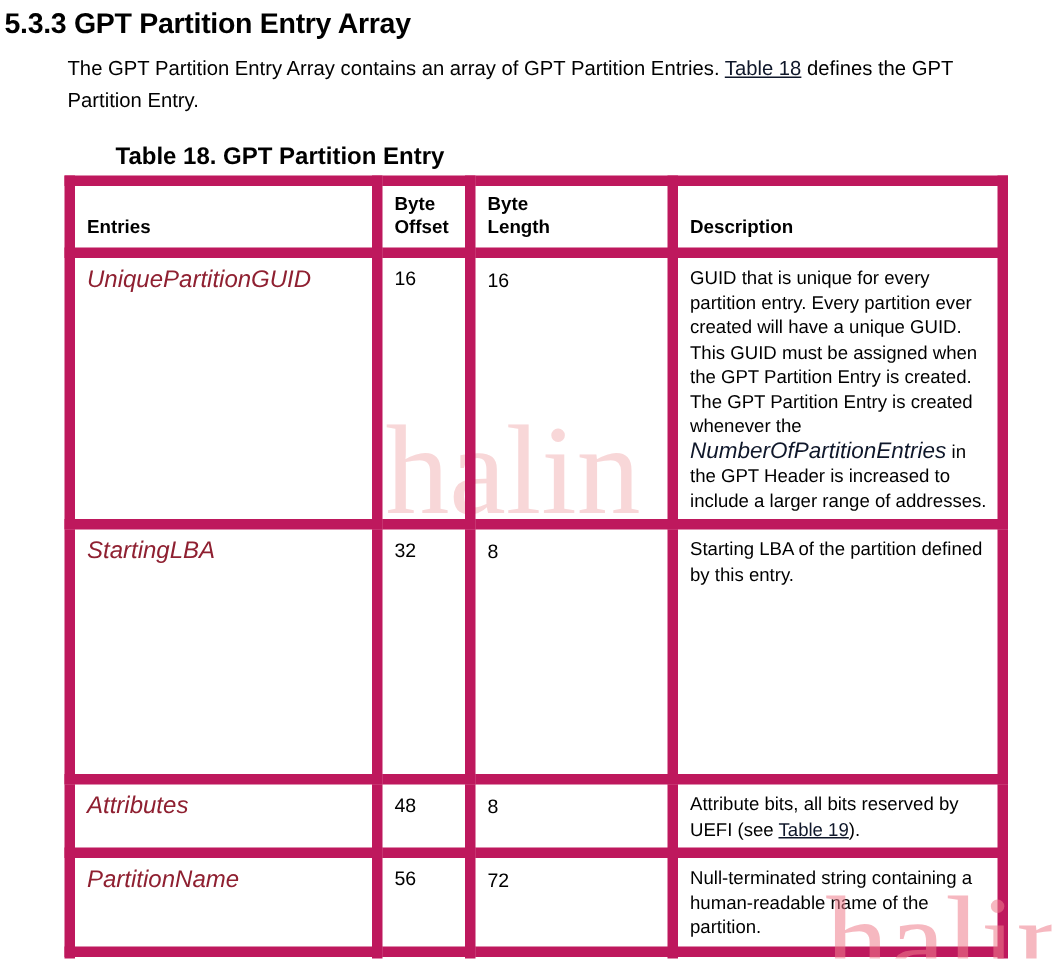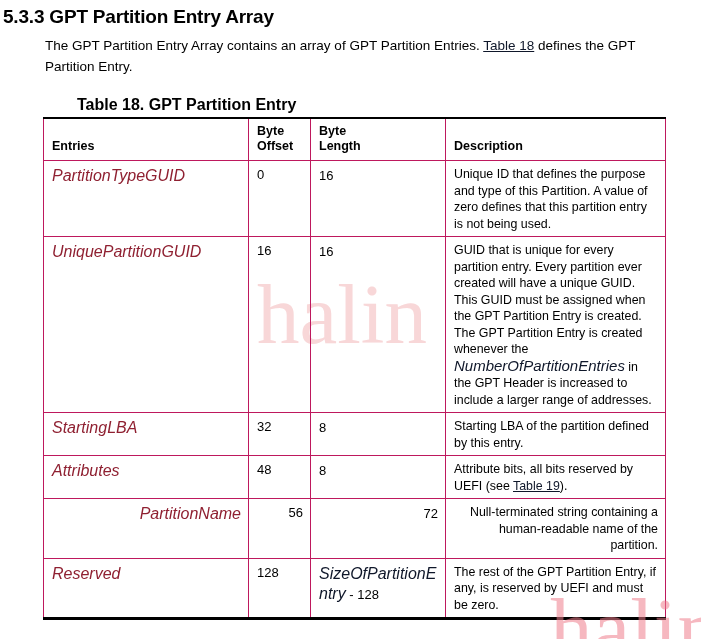--- a/index.html
+++ b/index.html
@@ -34,21 +34,21 @@
     border-bottom:3px solid #000;
     border-left:1.5px solid #4d4d4d;
     border-right:1.5px solid #4d4d4d;
     background:transparent;
   }
   col.c-mnem { width:205px; }
   col.c-off  { width:62px; }
   col.c-len  { width:135px; }
   col.c-desc { width:220px; }
   th, td {
-    border:1px solid #be185d;
+    border:7px solid #be185d;
     text-align:left; font-weight:normal;
     background:transparent;
   }
   thead th {
     vertical-align:bottom;
     font-size:12.5px; font-weight:bold;
     padding:5px 7px 6px 8px;
     height:36px; line-height:15px;
   }
   th .narrow { display:inline-block; max-width:48px; }
@@ -99,26 +99,20 @@
     <thead>
       <tr>
         <th><span>Entries</span></th>
         <th><span class="narrow">Byte Offset</span></th>
         <th><span class="narrow">Byte Length</span></th>
         <th><span>Description</span></th>
       </tr>
     </thead>
     <tbody>
         <tr>
-          <td class="mnem-cell">PartitionTypeGUID</td>
-          <td class="num-cell">0</td>
-          <td class="len-cell"><span class="plain-text">16</span></td>
-          <td class="desc-cell"><span class="plain-text">Unique ID that defines the purpose and type of this Partition. A value of zero defines that this partition entry is not being used.</span></td>
-        </tr>
-        <tr>
           <td class="mnem-cell">UniquePartitionGUID</td>
           <td class="num-cell">16</td>
           <td class="len-cell"><span class="plain-text">16</span></td>
           <td class="desc-cell"><span class="plain-text">GUID that is unique for every partition entry. Every partition ever created will have a unique GUID. This GUID must be assigned when the GPT Partition Entry is created. The GPT Partition Entry is created whenever the </span><span class="var-text">NumberOfPartitionEntries</span><span class="plain-text"> in the GPT Header is increased to include a larger range of addresses.</span></td>
         </tr>
         <tr>
           <td class="mnem-cell">StartingLBA</td>
           <td class="num-cell">32</td>
           <td class="len-cell"><span class="plain-text">8</span></td>
           <td class="desc-cell"><span class="plain-text">Starting LBA of the partition defined by this entry.</span></td>

